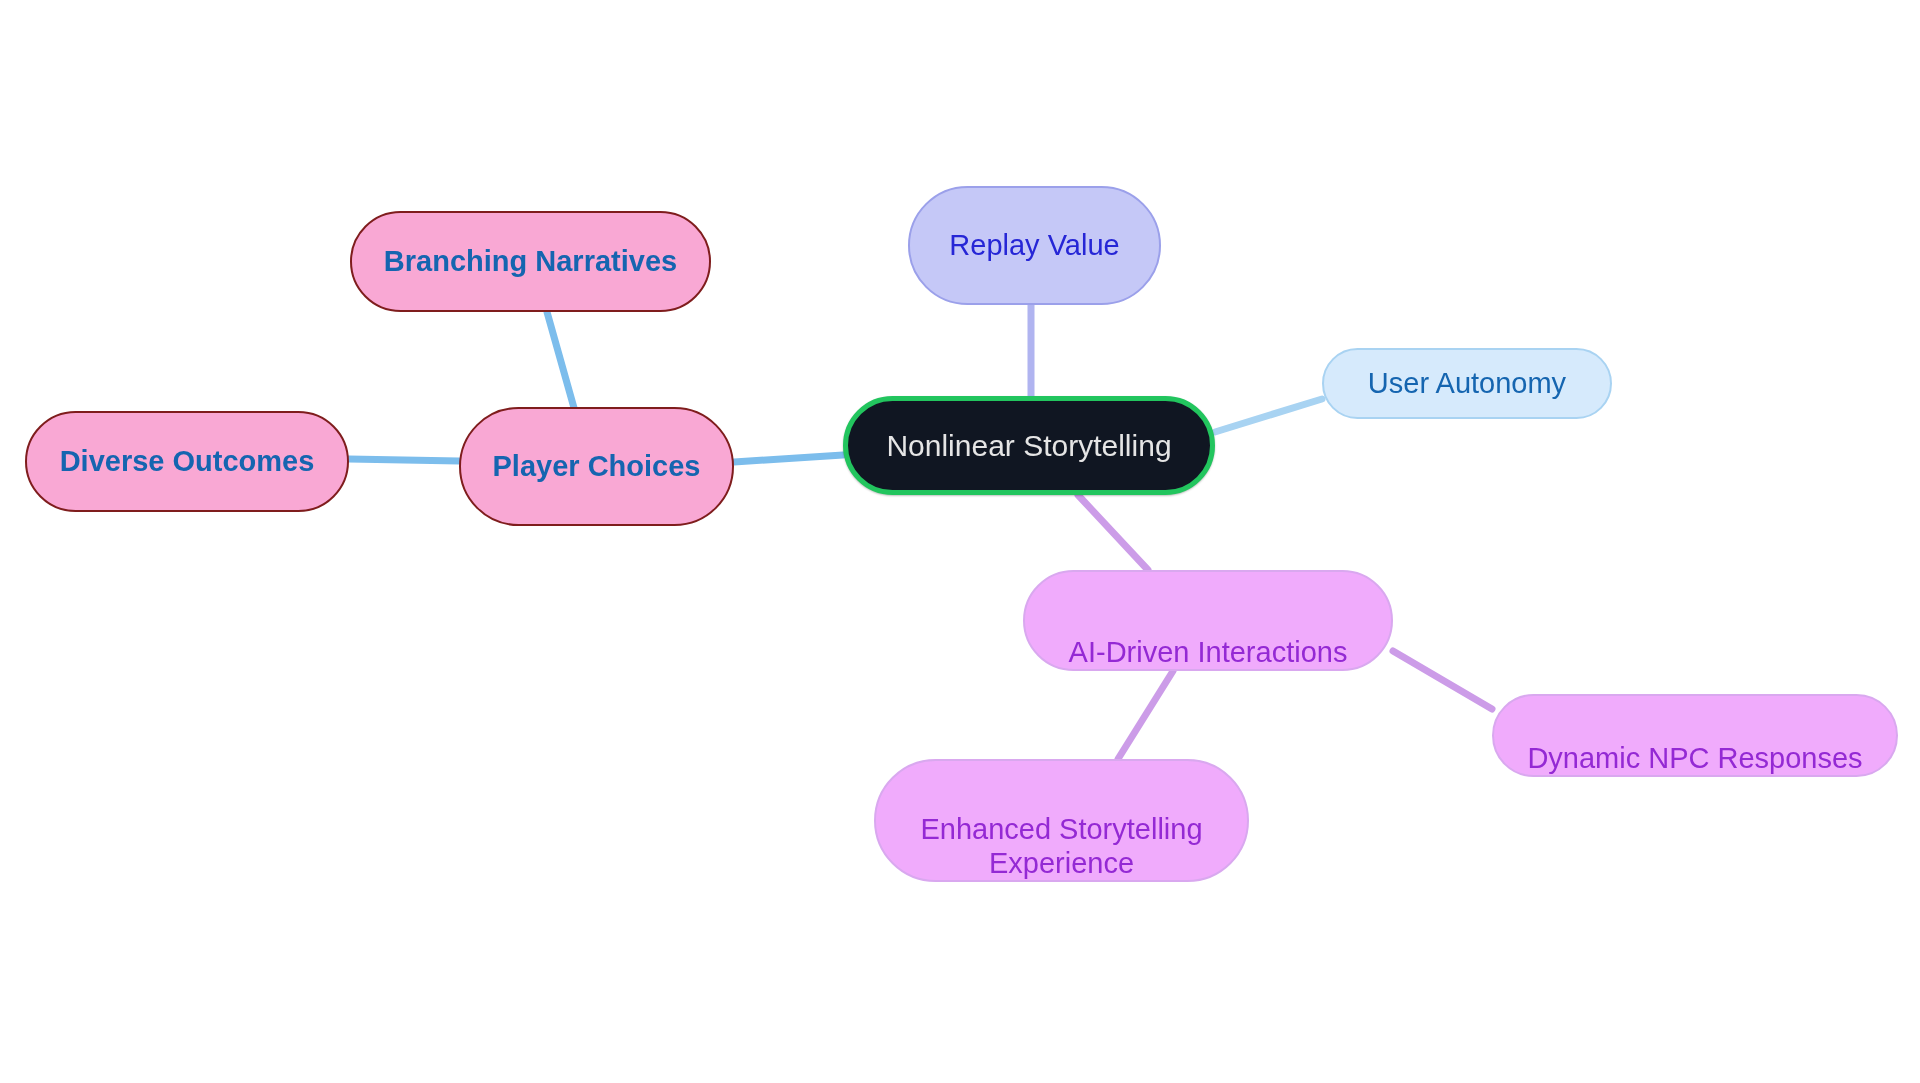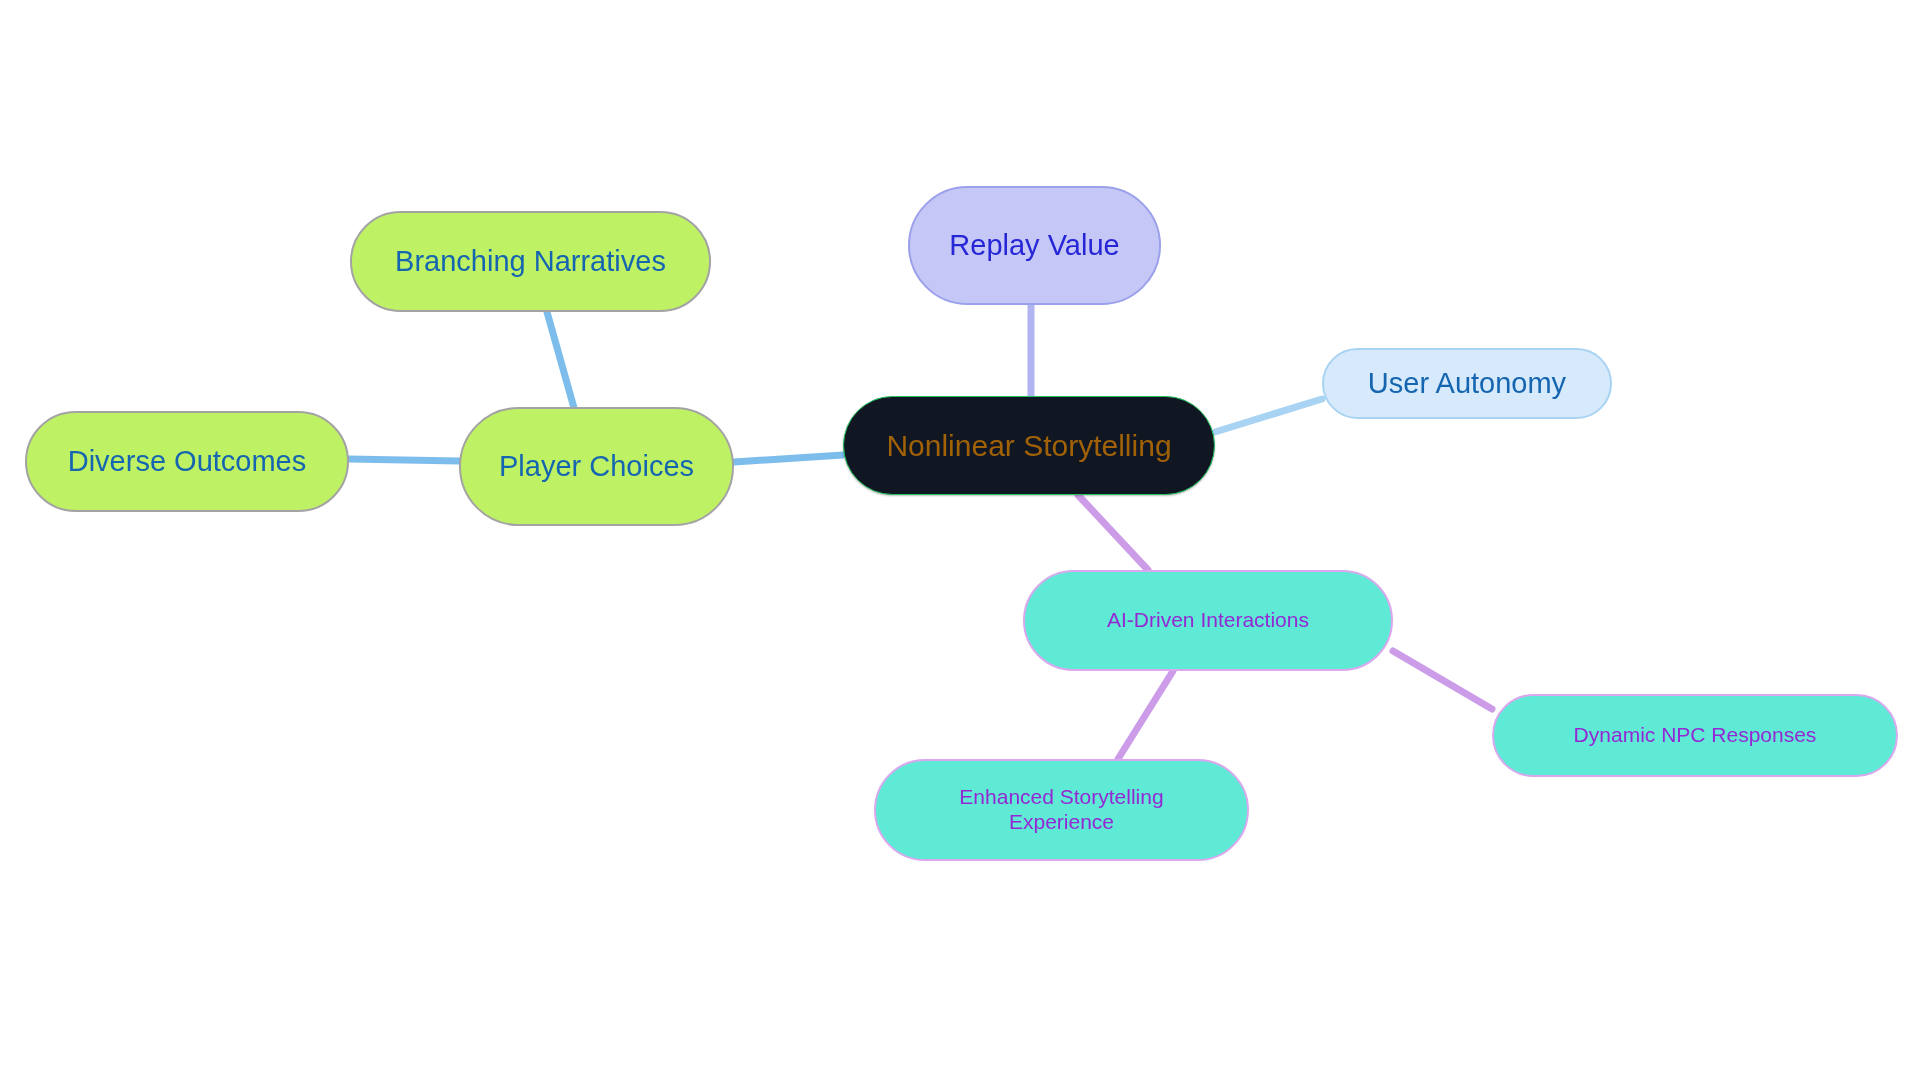--- a/index.html
+++ b/index.html
@@ -36,48 +36,50 @@
     justify-content: center;
     text-align: center;
     border-radius: 999px;
     border-style: solid;
     line-height: 1.18;
     white-space: pre-line;
     user-select: none;
   }
   .node-root {
     background: #101622;
-    border: 1px solid #22c55e;
-    color: #a16207;
+    border: 5px solid #22c55e;
+    color: #e5e5e5;
     font-size: 30px;
     box-shadow: 0 1px 2px rgba(0,0,0,0.25);
   }
   .node-blue {
-    background: #bef264;
-    border: 2px solid #a3a3a3;
+    background: #f9a8d4;
+    border: 2px solid #7f1d1d;
     color: #1565b0;
     font-size: 29px;
+    font-weight: bold;
   }
   .node-blue-light {
     background: #d6eafc;
     border: 2px solid #a9d3f2;
     color: #1565b0;
     font-size: 29px;
   }
   .node-periwinkle {
     background: #c5c8f7;
     border: 2px solid #9ba0ea;
     color: #2626d6;
     font-size: 29px;
   }
   .node-purple {
-    background: #5eead4;
+    background: #f0abfc;
     border: 2px solid #d9a8ef;
     color: #9429d4;
-    font-size: 21px;
+    font-size: 29px;
+    align-items: flex-end;
   }
   .node-label {
     display: block;
     padding: 0 10px;
   }
 </style>
 </head>
 <body>
 
 <div id="mindmap-canvas">
@@ -93,16 +95,16 @@
     </svg>
   <div id="node-layer">
       <div class="node node-root" style="left: 843px; top: 396px; width: 372px; height: 99px;"><span class="node-label">Nonlinear Storytelling</span></div>
       <div class="node node-blue" style="left: 350px; top: 211px; width: 361px; height: 101px;"><span class="node-label">Branching Narratives</span></div>
       <div class="node node-blue" style="left: 459px; top: 407px; width: 275px; height: 119px;"><span class="node-label">Player Choices</span></div>
       <div class="node node-blue" style="left: 25px; top: 411px; width: 324px; height: 101px;"><span class="node-label">Diverse Outcomes</span></div>
       <div class="node node-periwinkle" style="left: 908px; top: 186px; width: 253px; height: 119px;"><span class="node-label">Replay Value</span></div>
       <div class="node node-blue-light" style="left: 1322px; top: 348px; width: 290px; height: 71px;"><span class="node-label">User Autonomy</span></div>
       <div class="node node-purple" style="left: 1023px; top: 570px; width: 370px; height: 101px;"><span class="node-label">AI-Driven Interactions</span></div>
       <div class="node node-purple" style="left: 1492px; top: 694px; width: 406px; height: 83px;"><span class="node-label">Dynamic NPC Responses</span></div>
-      <div class="node node-purple" style="left: 874px; top: 759px; width: 375px; height: 102px;"><span class="node-label">Enhanced Storytelling
+      <div class="node node-purple" style="left: 874px; top: 759px; width: 375px; height: 123px;"><span class="node-label">Enhanced Storytelling
 Experience</span></div>
     </div>
 </div>
 
 </body></html>

